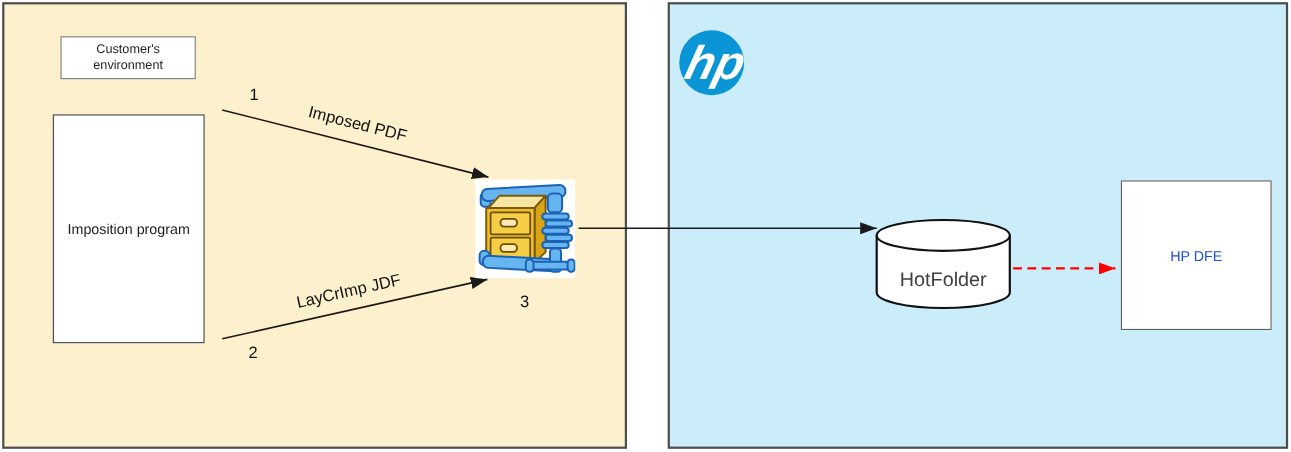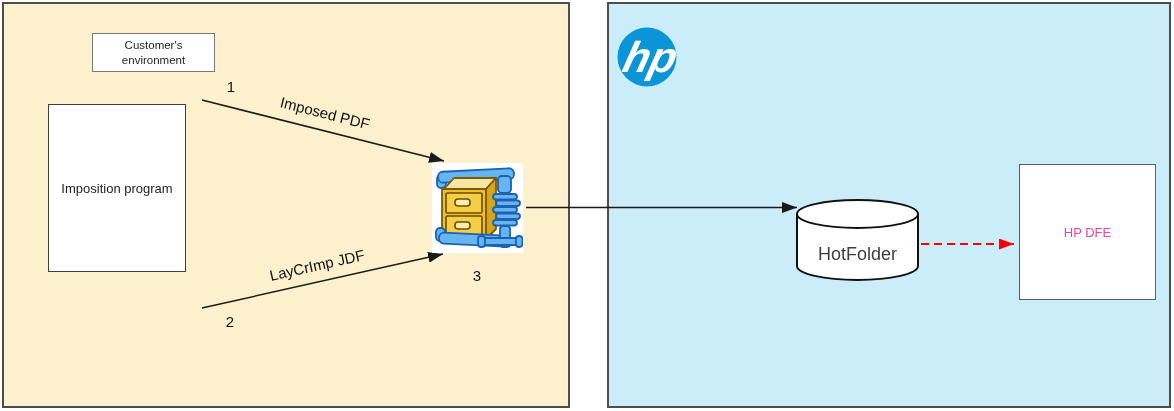--- a/index.html
+++ b/index.html
@@ -8,25 +8,25 @@
     font-family:"Liberation Sans",sans-serif;color:#1e1e1e;overflow:hidden;
   }
   .panel{position:absolute;box-sizing:border-box;border:2px solid #4d4d4d;}
   .panel-customer{left:2px;top:2px;width:568px;height:406px;background:#FDF0CC;}
   .panel-hp{left:607px;top:2px;width:564px;height:406px;background:#CBEDF9;}
   .box{
     position:absolute;box-sizing:border-box;background:#ffffff;
     display:flex;align-items:center;justify-content:center;text-align:center;
   }
   .box-env{left:55px;top:33px;width:123px;height:39px;border:1.5px solid #7a7a7a;
-    font-size:11.5px;line-height:1.3;margin-left:37px;}
-  .box-imposition{left:48px;top:104px;width:138px;height:168px;border:1.5px solid #404040;
+    font-size:11.5px;line-height:1.3;}
+  .box-imposition{left:48px;top:104px;width:138px;height:208px;border:1.5px solid #404040;
     font-size:13px;}
   .box-dfe{left:1019px;top:164px;width:137px;height:136px;border:1.5px solid #5e5e5e;
-    font-size:13px;color:#ec4899;}
+    font-size:13px;color:#1d4ed8;}
   .overlay{position:absolute;left:0;top:0;pointer-events:none;}
   .icon-abs{position:absolute;}
   .num{position:absolute;transform:translate(-50%,-50%);font-size:15px;color:#111;}
   .flow-label{
     position:absolute;transform-origin:center;white-space:nowrap;
     font-size:15px;color:#111;transform:translate(-50%,-50%) rotate(var(--rot));
   }
   .cyl-label{
     position:absolute;left:794px;top:244px;width:127px;text-align:center;
     font-size:18px;color:#404040;

